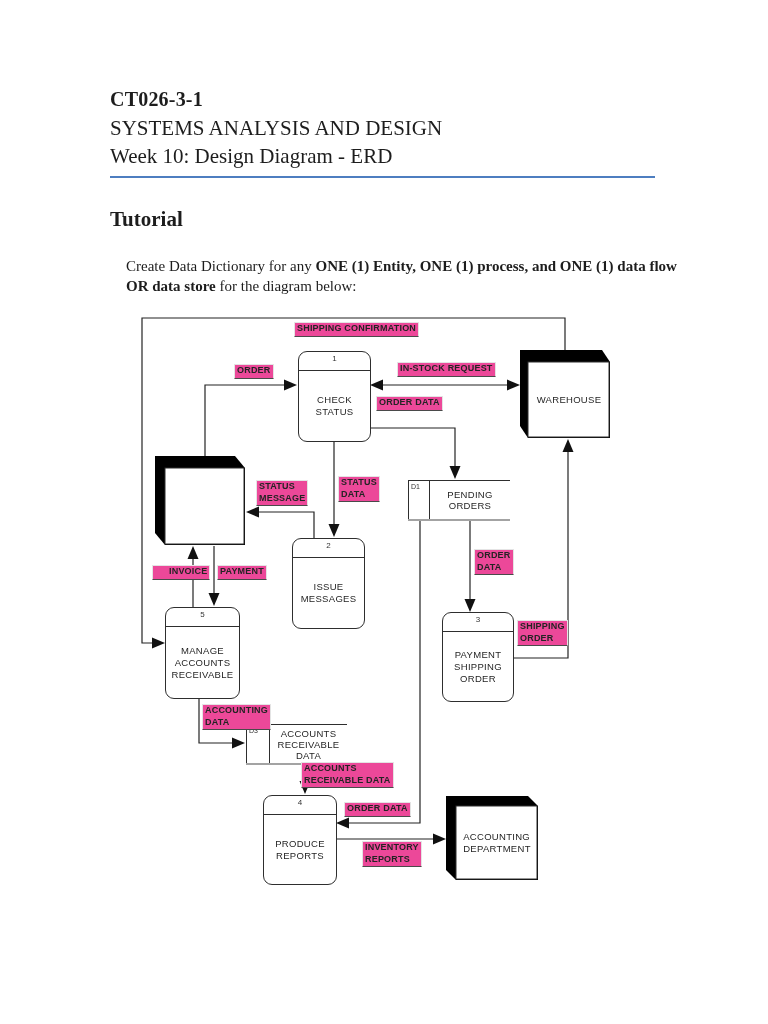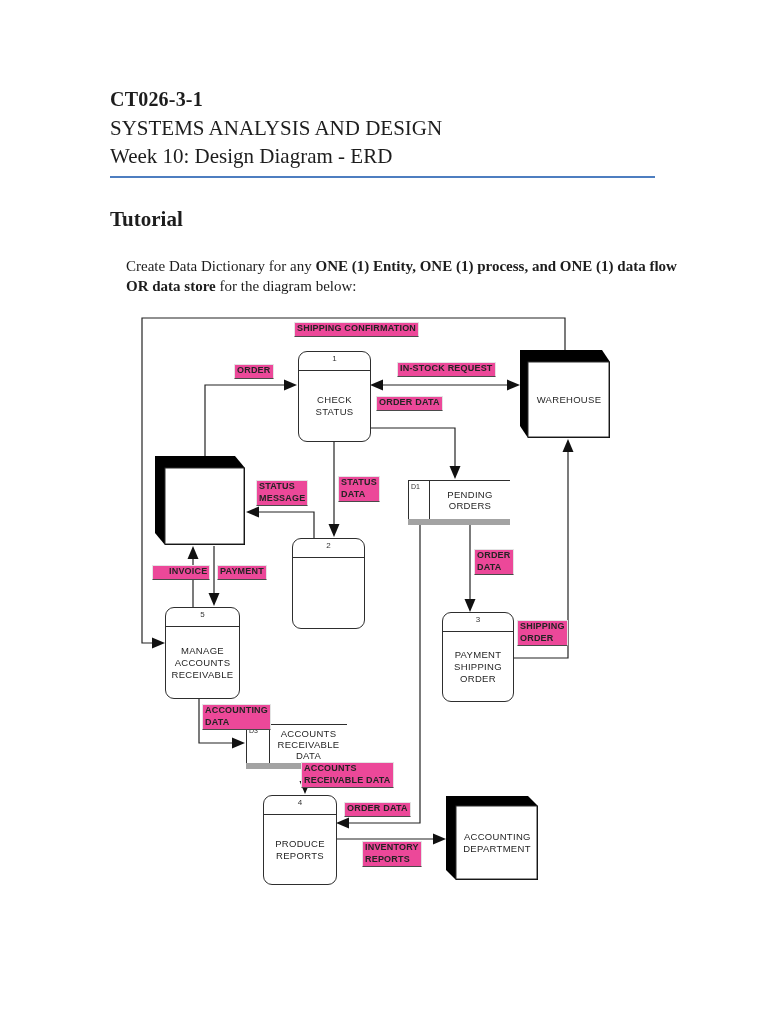--- a/index.html
+++ b/index.html
@@ -19,23 +19,23 @@
   .flow-svg{left:0;top:0;pointer-events:none;}
   .process{border:1px solid #2e2e2e;border-radius:9px;background:#fff;
            display:flex;flex-direction:column;font-family:"Liberation Sans",sans-serif;}
   .process-id{height:16px;border-bottom:1px solid #2e2e2e;text-align:center;
               font-size:8px;padding-top:2px;color:#333;}
   .process-name{flex:1;display:flex;align-items:center;justify-content:center;
                 text-align:center;white-space:pre-line;font-size:9.5px;line-height:12px;
                 letter-spacing:.3px;color:#1f1f1f;}
   .entity{font-family:"Liberation Sans",sans-serif;}
   .entity-name{position:absolute;display:flex;align-items:center;justify-content:center;
-               text-align:right;white-space:pre-line;font-size:9.5px;line-height:12px;
+               text-align:left;white-space:pre-line;font-size:9.5px;line-height:12px;
                letter-spacing:.3px;color:#1f1f1f;}
-  .store{background:#fff;border-top:1px solid #2e2e2e;border-bottom:6px solid #a3a3a3;
+  .store{background:#fff;border-top:1px solid #2e2e2e;border-bottom:2px solid #a3a3a3;
          display:flex;font-family:"Liberation Sans",sans-serif;}
   .store-id{border-left:1px solid #2e2e2e;border-right:1px solid #2e2e2e;
             font-size:7px;padding:2px 0 0 2px;color:#333;}
   .store-name{flex:1;display:flex;align-items:center;justify-content:center;
               text-align:center;white-space:pre-line;font-size:9.5px;line-height:11px;
               letter-spacing:.3px;color:#1f1f1f;}
   .flabel{background:#ec4899;font-family:"Liberation Sans",sans-serif;font-size:9px;
           font-weight:bold;line-height:11.5px;white-space:pre-line;color:#242424;
           padding:0 2px 1px 2px;border:1px solid #e4e4e4;border-bottom:1px solid #4a4a4a;
           letter-spacing:.2px;}
@@ -110,20 +110,22 @@
 DEPARTMENT</div>
 </div>
 
 <div class="abs process" style="left:298px;top:351px;width:71px;height:89px;">
   <div class="process-id">1</div>
   <div class="process-name">CHECK
 STATUS</div>
 </div>
 <div class="abs process" style="left:292px;top:538px;width:71px;height:89px;">
   <div class="process-id">2</div>
+  <div class="process-name">ISSUE
+MESSAGES</div>
 </div>
 <div class="abs process" style="left:442px;top:612px;width:70px;height:88px;">
   <div class="process-id">3</div>
   <div class="process-name">PAYMENT
 SHIPPING
 ORDER</div>
 </div>
 <div class="abs process" style="left:263px;top:795px;width:72px;height:88px;">
   <div class="process-id">4</div>
   <div class="process-name">PRODUCE

